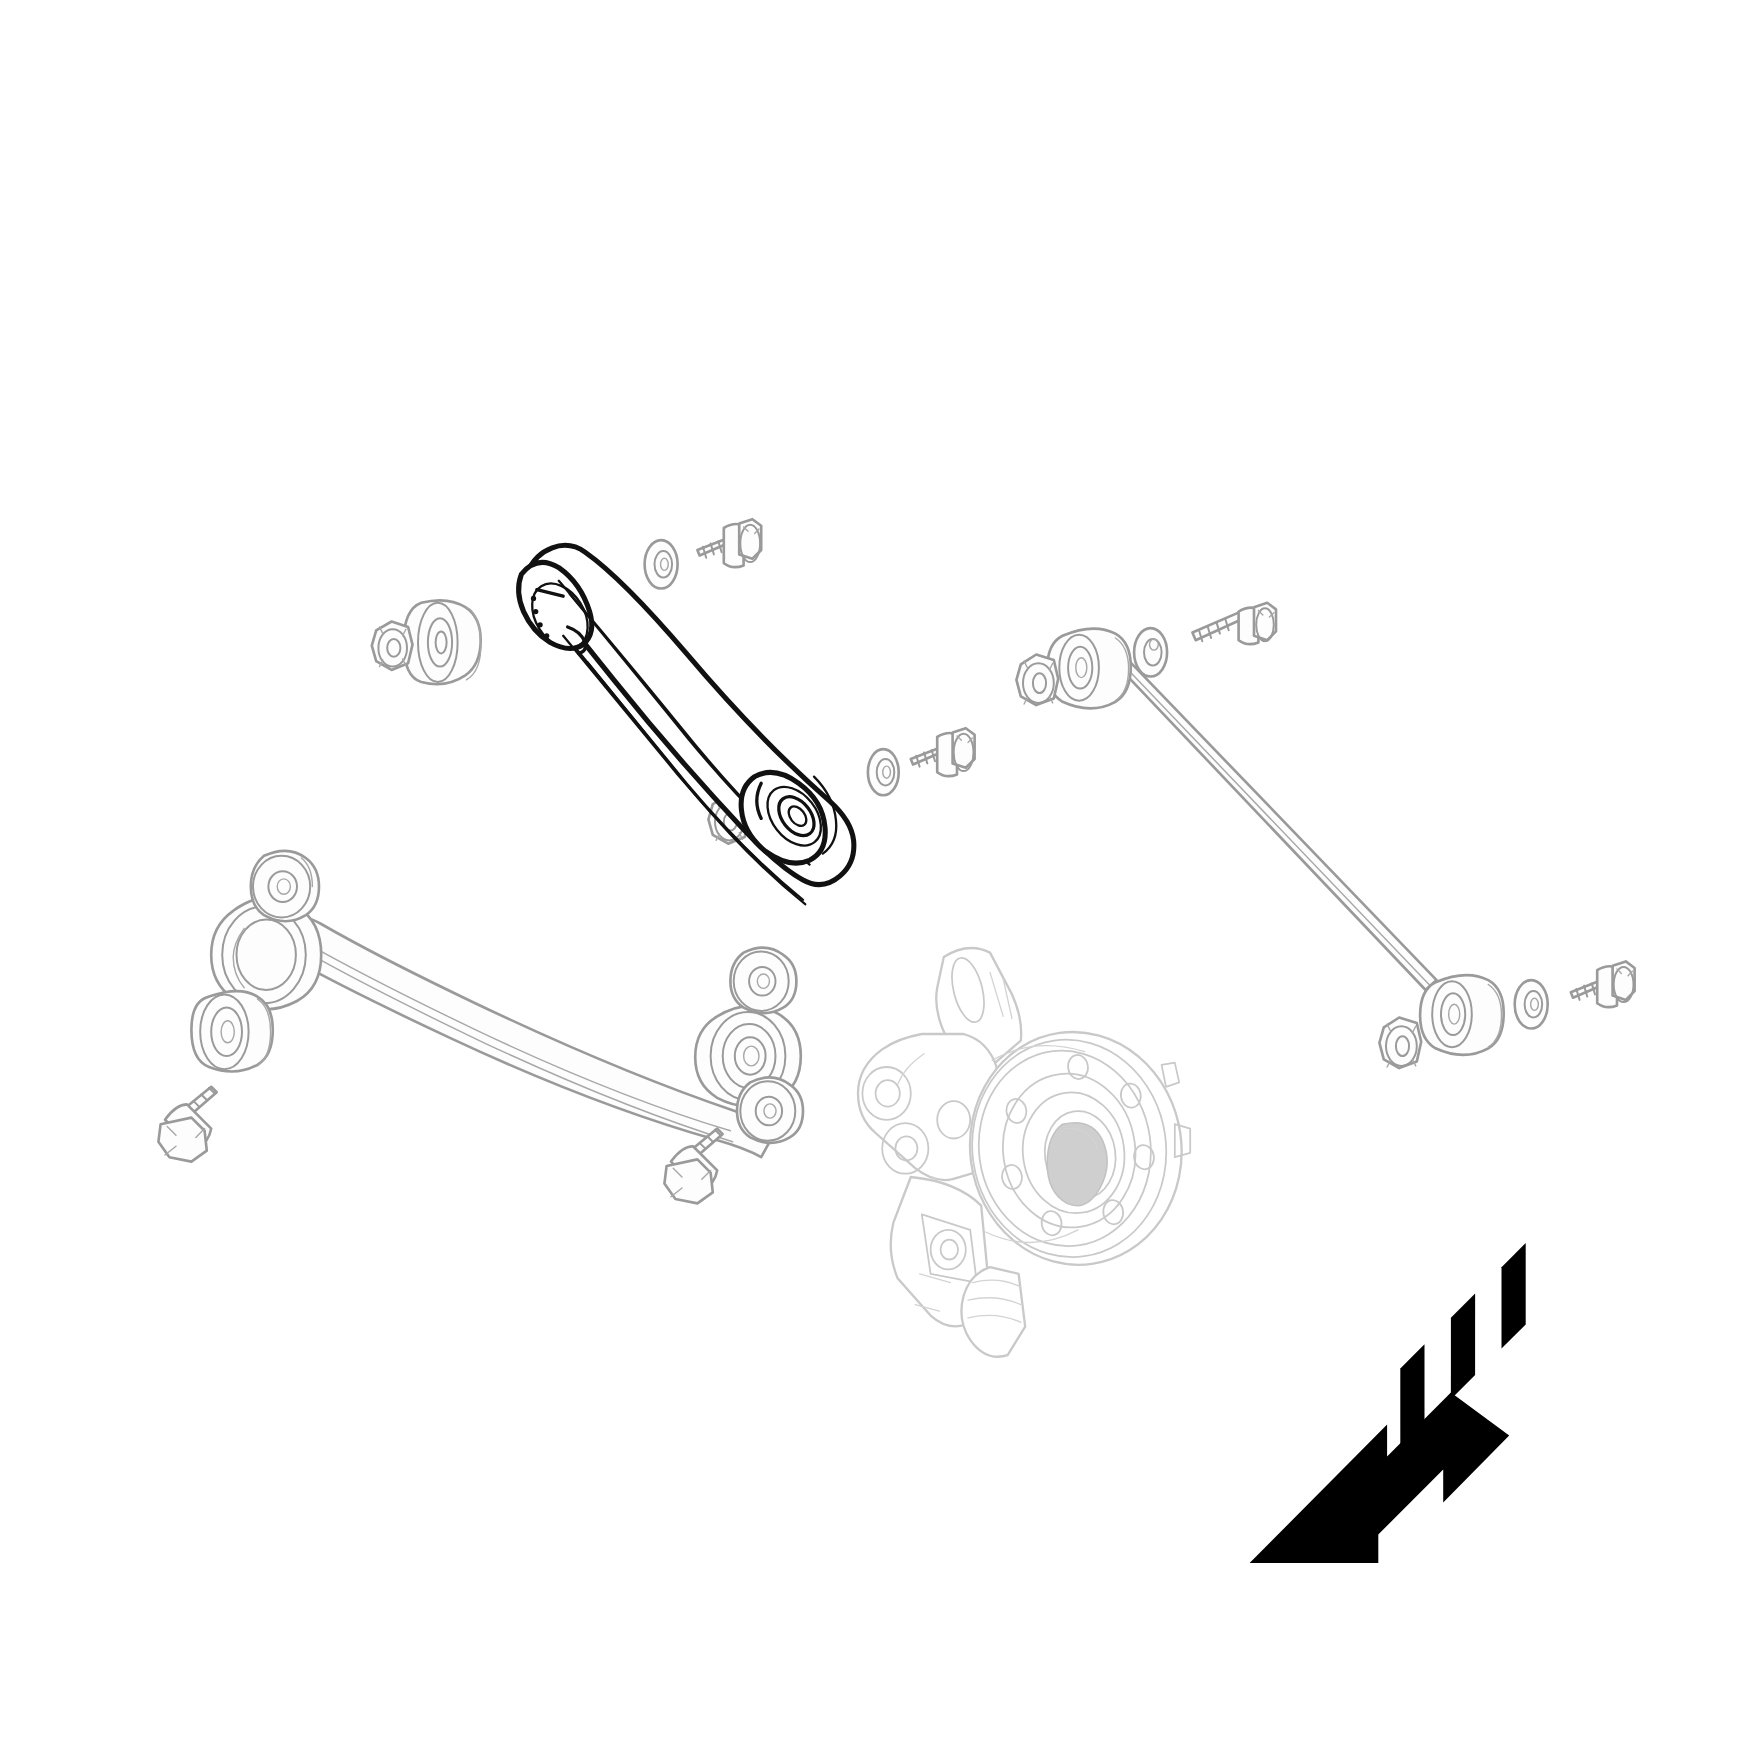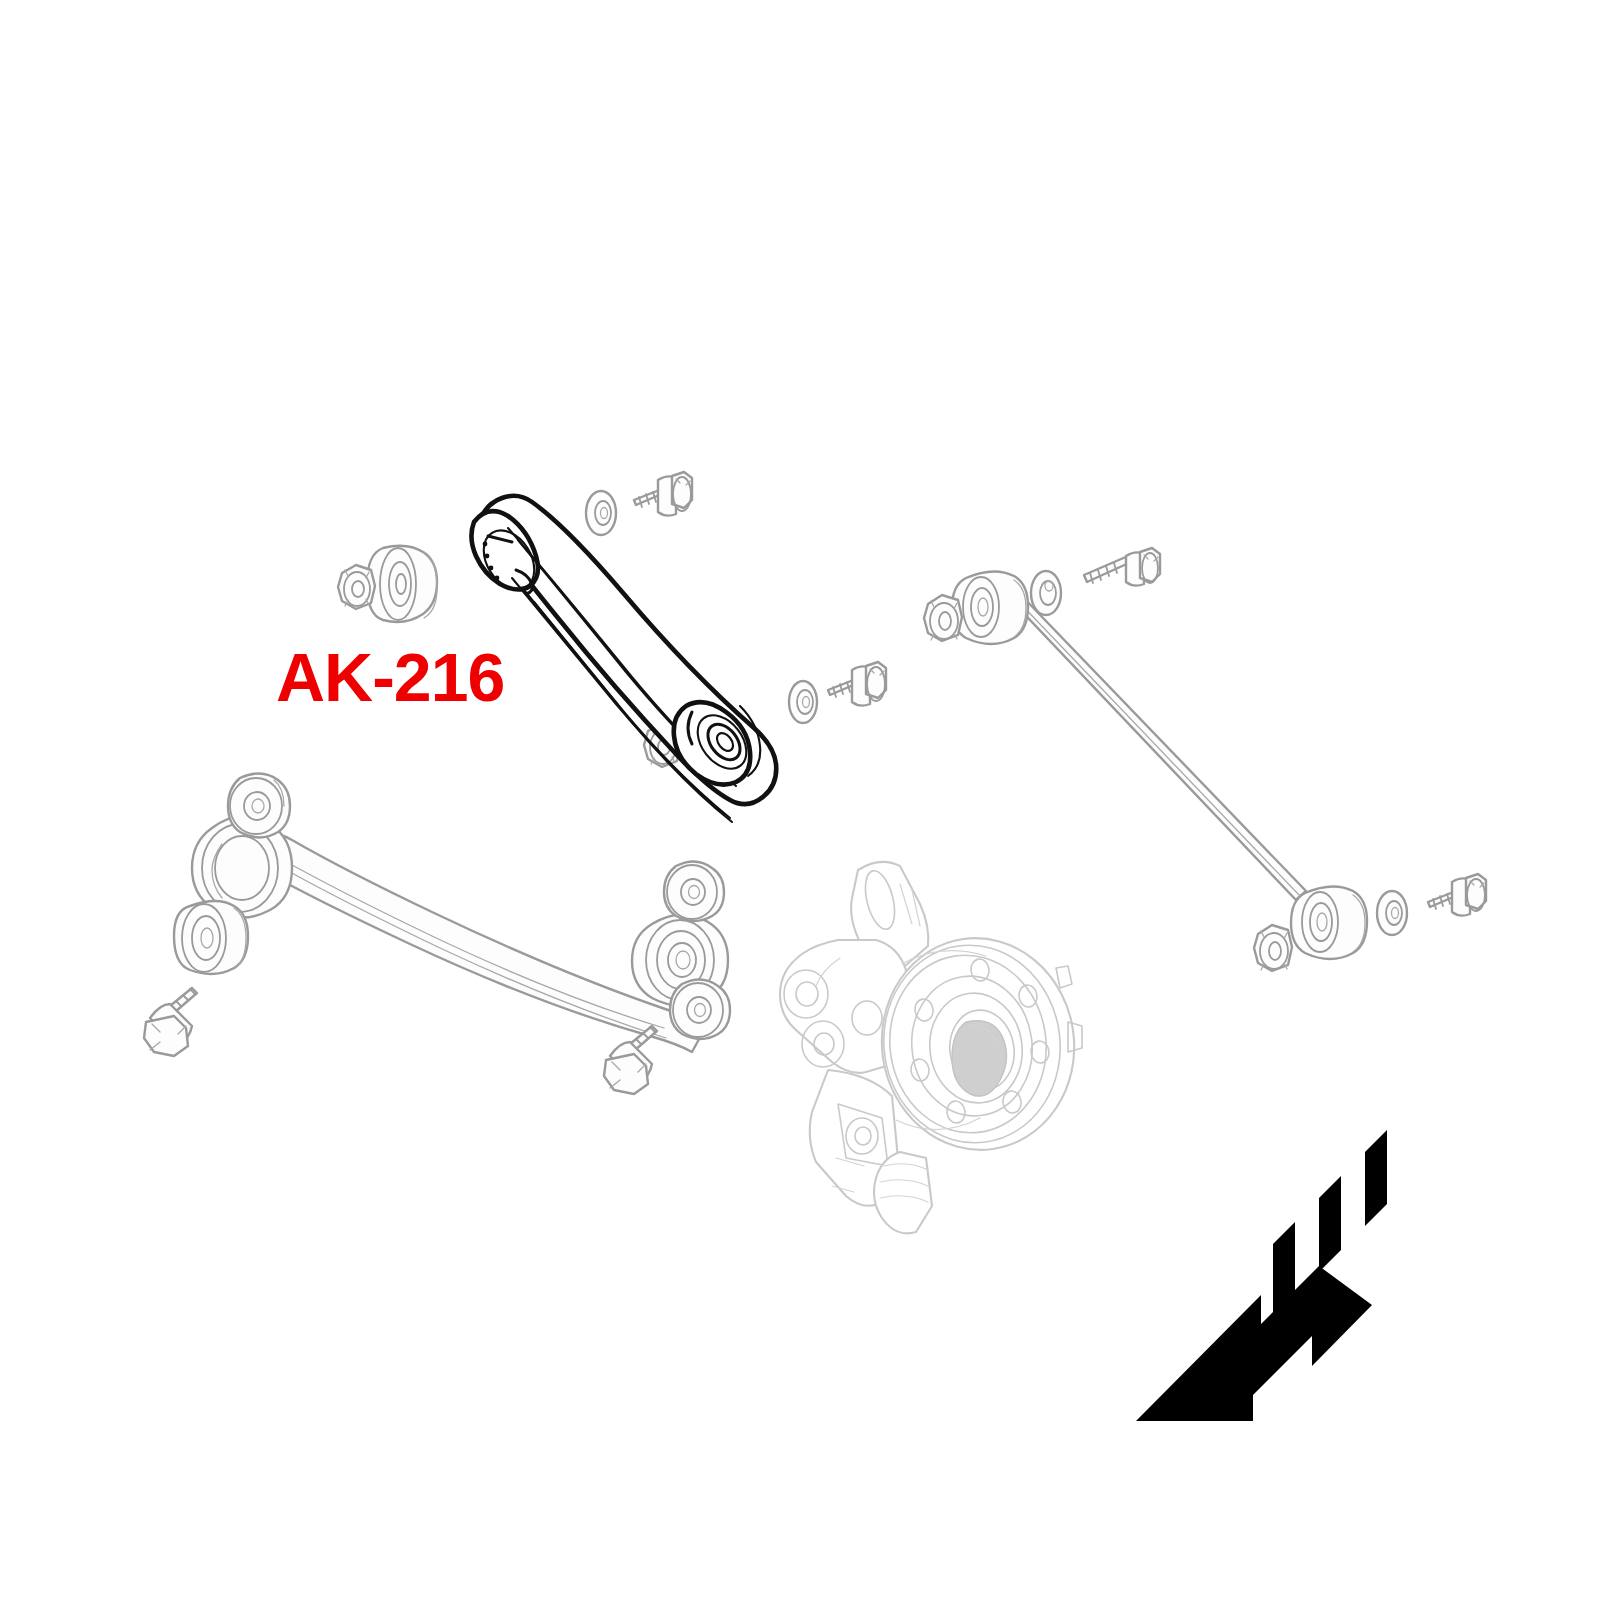--- a/index.html
+++ b/index.html
@@ -388,15 +388,14 @@
                L1312 1366
                L1372 1305
                Z"></path>
       <path d="M1273 1244 l22 -22 l0 74 l-22 22 Z"></path>
       <path d="M1319 1198 l22 -22 l0 74 l-22 22 Z"></path>
       <path d="M1365 1152 l22 -22 l0 74 l-22 22 Z"></path>
     </g>
 
   </svg>
 
-  <div id="part-label" style="color: rgb(238, 0, 0); left: 276px; top: 643px; font-size: 68px;">AK-216</div>
 
 </div>
 
 </body></html>

